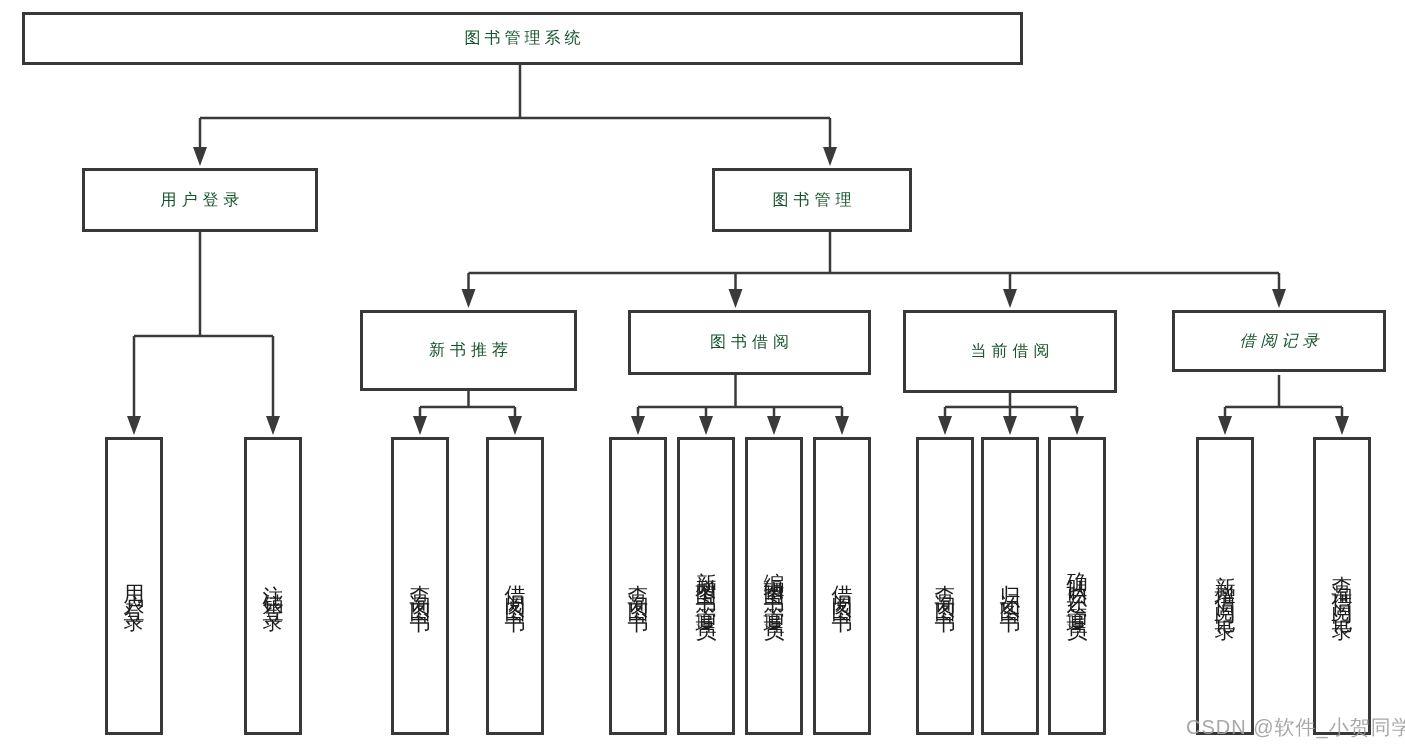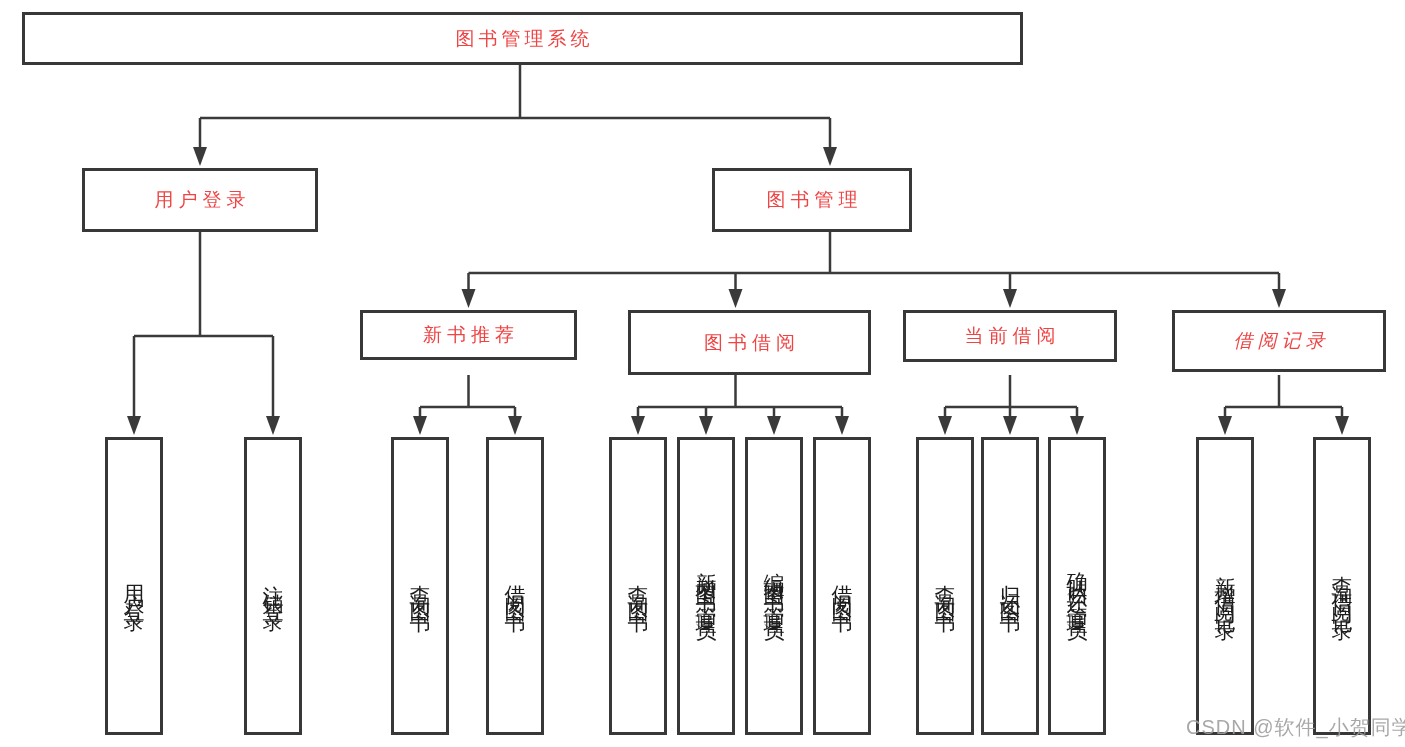--- a/index.html
+++ b/index.html
@@ -23,35 +23,35 @@
     height: 747px;
   }
   .box {
     position: absolute;
     box-sizing: border-box;
     border: 3px solid #383838;
     background: #ffffff;
     display: flex;
     align-items: center;
     justify-content: center;
-    color: #ef4444;
-    font-size: 19px;
+    color: #14532d;
+    font-size: 16px;
     letter-spacing: 5px;
     text-indent: 5px;
     white-space: nowrap;
   }
   .box.root {
     left: 22px; top: 12px; width: 1001px; height: 53px;
     letter-spacing: 4px; text-indent: 4px;
   }
   .box.h2a { left: 82px;  top: 168px; width: 236px; height: 64px; }
   .box.h2b { left: 712px; top: 168px; width: 200px; height: 64px; }
-  .box.h3a { left: 360px;  top: 310px; width: 217px; height: 50px; }
+  .box.h3a { left: 360px;  top: 310px; width: 217px; height: 81px; }
   .box.h3b { left: 628px;  top: 310px; width: 243px; height: 65px; }
-  .box.h3c { left: 903px;  top: 310px; width: 214px; height: 52px; }
+  .box.h3c { left: 903px;  top: 310px; width: 214px; height: 83px; }
   .box.h3d { left: 1172px; top: 310px; width: 214px; height: 62px; font-style: italic; }
   .vbox {
     position: absolute;
     box-sizing: border-box;
     top: 437px;
     width: 58px;
     height: 298px;
     border: 3px solid #383838;
     background: #ffffff;
     display: flex;

